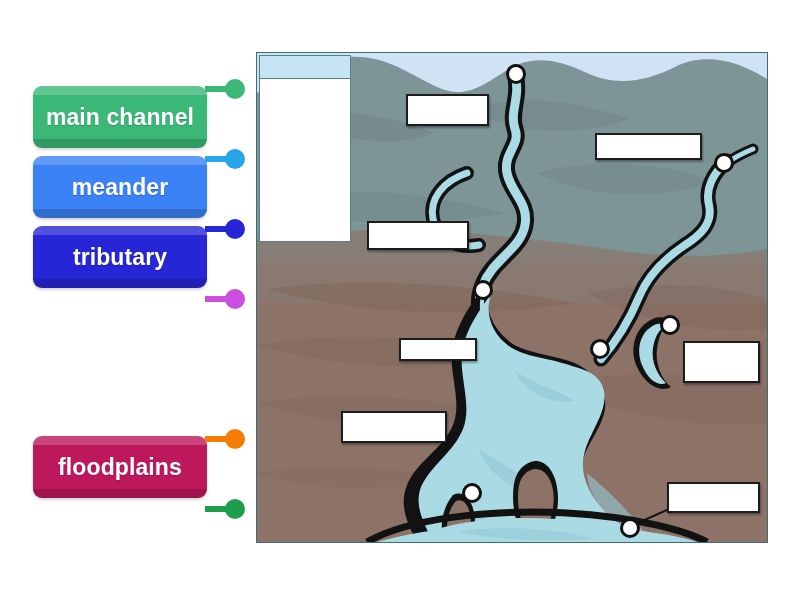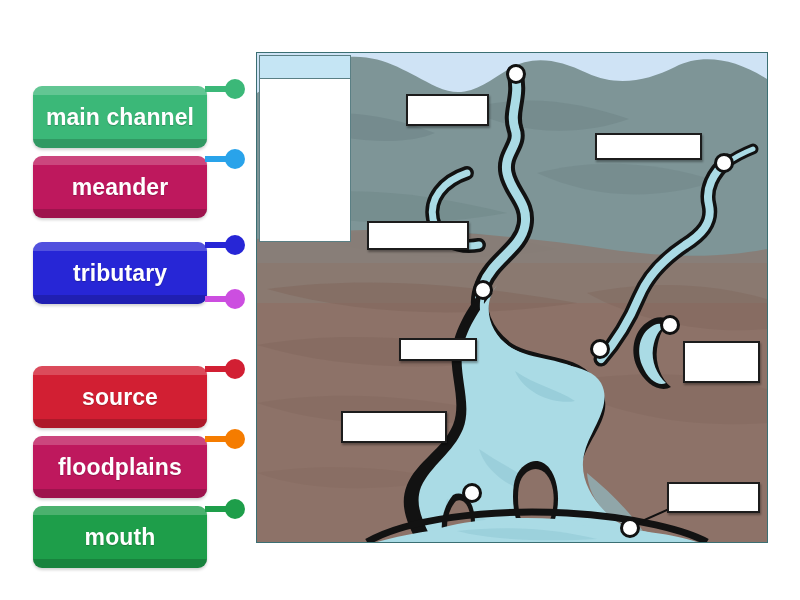--- a/index.html
+++ b/index.html
@@ -79,70 +79,56 @@
       <div class="pill" style="background:#3bb878">
         <span class="glow"></span>
         <span class="shade"></span>
         <span class="txt">main channel</span>
       </div>
       <div class="stub" style="background:#3bb878"></div>
       <div class="dot" style="background:#3bb878"></div>
     </div>
 
     <div class="label-row" style="top:128px">
-      <div class="pill" style="background:#be185d">
+      <div class="pill" style="background:#3b82f6">
         <span class="glow"></span>
         <span class="shade"></span>
         <span class="txt">meander</span>
       </div>
       <div class="stub" style="background:#29a3ea"></div>
       <div class="dot" style="background:#29a3ea"></div>
     </div>
 
-    <div class="label-row" style="top:214px">
+    <div class="label-row" style="top:198px">
       <div class="pill" style="background:#2726d6">
         <span class="glow"></span>
         <span class="shade"></span>
         <span class="txt">tributary</span>
       </div>
       <div class="stub" style="background:#2726d6"></div>
       <div class="dot" style="background:#2726d6"></div>
     </div>
 
     <div class="label-row" style="top:268px">
       <div class="stub" style="background:#cc4ee0"></div>
       <div class="dot" style="background:#cc4ee0"></div>
     </div>
 
-    <div class="label-row" style="top:338px">
-      <div class="pill" style="background:#d21f33">
-        <span class="glow"></span>
-        <span class="shade"></span>
-        <span class="txt">source</span>
-      </div>
-      <div class="stub" style="background:#d21f33"></div>
-      <div class="dot" style="background:#d21f33"></div>
-    </div>
 
     <div class="label-row" style="top:408px">
       <div class="pill" style="background:#be185d">
         <span class="glow"></span>
         <span class="shade"></span>
         <span class="txt">floodplains</span>
       </div>
       <div class="stub" style="background:#f57c00"></div>
       <div class="dot" style="background:#f57c00"></div>
     </div>
 
     <div class="label-row" style="top:478px">
-      <div class="pill" style="background:#1e9e4a">
-        <span class="glow"></span>
-        <span class="shade"></span>
-        <span class="txt">mouth</span>
-      </div>
       <div class="stub" style="background:#1e9e4a"></div>
       <div class="dot" style="background:#1e9e4a"></div>
     </div>
 
   </div>
 
   <div id="picture">
 
     <svg viewBox="0 0 510 489" preserveAspectRatio="none">
 

